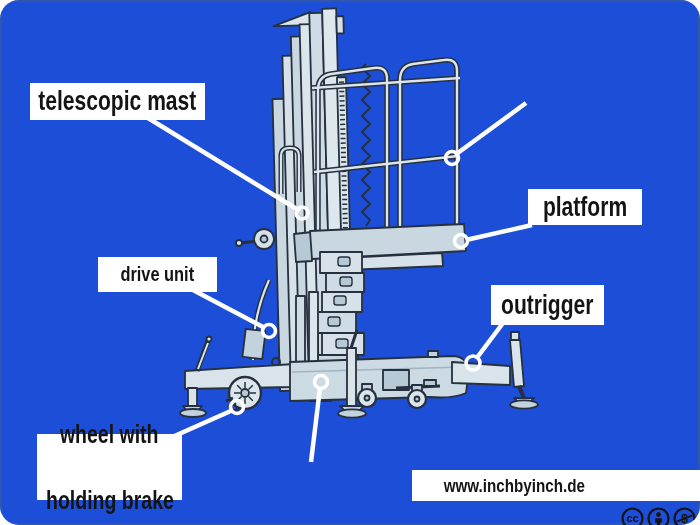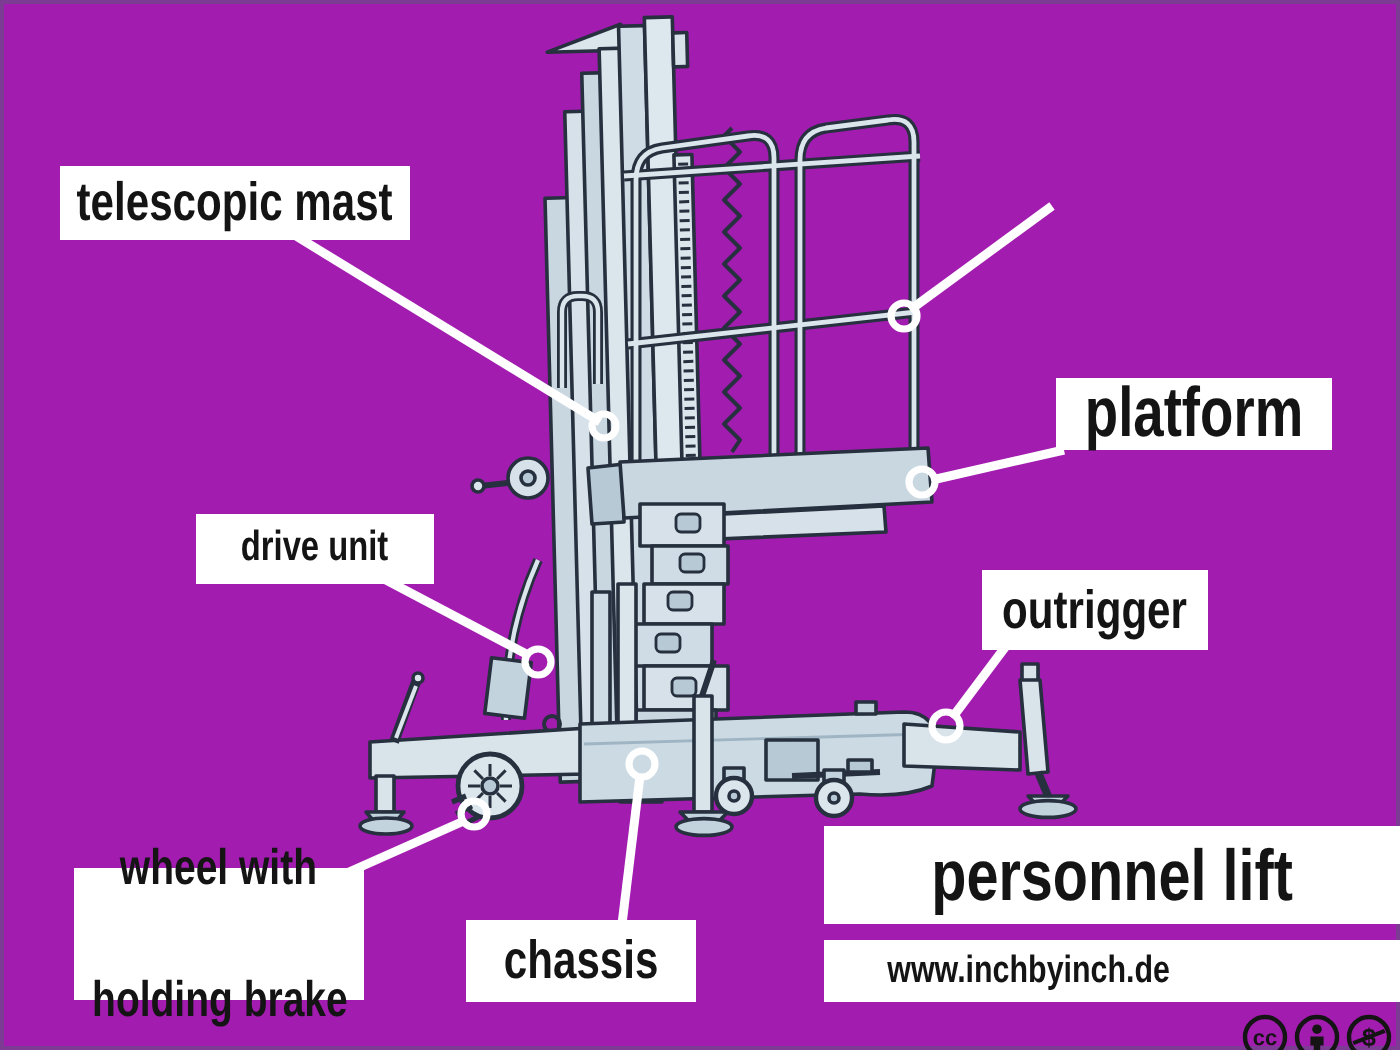--- a/index.html
+++ b/index.html
@@ -1,38 +1,39 @@
 <!DOCTYPE html>
 <html><head>
 <meta charset="utf-8">
 <style>
   html,body{margin:0;padding:0;}
   #stage{
     position:relative;
     width:700px;height:525px;
-    background:#a21caf;
+    background:#1d4ed8;
     overflow:hidden;
     font-family:"Liberation Sans",sans-serif;
+    border-radius:19px;
   }
   #stage::after{ 
     content:"";position:absolute;inset:0;pointer-events:none;
     border:2px solid rgba(77,99,114,.45);
   }
   .machine-svg,.callout-svg{position:absolute;left:0;top:0;}
   .callout-svg{z-index:2;}
   .lbl{
     position:absolute;z-index:3;
     background:#ffffff;color:#141414;
     display:flex;align-items:center;justify-content:center;
     font-weight:700;line-height:1.05;white-space:nowrap;
   }
   .lbl .cond{display:inline-block;transform:scaleX(.78);transform-origin:center;}
   .lbl-telescopic{left:30px;top:83px;width:175px;height:37px;font-size:27px;}
   .lbl-basket{left:492px;top:67px;width:131px;height:38px;font-size:27px;}
-  .lbl-platform{left:528px;top:189px;width:138px;height:36px;font-size:35px;}
+  .lbl-platform{left:528px;top:189px;width:114px;height:36px;font-size:27px;}
   .lbl-drive{left:98px;top:257px;width:119px;height:35px;font-size:21px;}
   .lbl-outrigger{left:491px;top:285px;width:113px;height:40px;font-size:27px;}
   .lbl-wheel{left:37px;top:434px;width:145px;height:66px;font-size:25px;flex-direction:column;gap:40px;}
   .lbl-chassis{left:233px;top:460px;width:115px;height:41px;font-size:27px;}
   .title-box{
     position:absolute;z-index:3;left:412px;top:413px;width:288px;height:49px;
     background:#fff;color:#141414;display:flex;align-items:center;justify-content:center;
     font-weight:700;font-size:36px;
   }
   .title-box .cond{display:inline-block;transform:scaleX(.80);transform-origin:center;}
@@ -230,27 +231,21 @@
   <div class="lbl lbl-drive">
     <span class="cond">drive unit</span>
   </div>
   <div class="lbl lbl-outrigger">
     <span class="cond">outrigger</span>
   </div>
   <div class="lbl lbl-wheel">
     <span class="cond">wheel with</span>
     <span class="cond">holding brake</span>
   </div>
-  <div class="lbl lbl-chassis">
-    <span class="cond">chassis</span>
-  </div>
-
-  <div class="title-box">
-    <span class="cond">personnel lift</span>
-  </div>
+
 
   <div class="footer-bar">
     <div class="footer-text">
       <span class="cond">www.inchbyinch.de</span>
     </div>
     <div class="license-icons">
       <svg width="25" height="25" viewBox="0 0 25 25">
         <circle cx="12.5" cy="12.5" r="10" fill="none" stroke="#141414" stroke-width="2.2"></circle>
         <text x="12.5" y="16.4" text-anchor="middle" font-family="Liberation Sans, sans-serif" font-size="11" font-weight="700" fill="#141414">cc</text>
       </svg>

